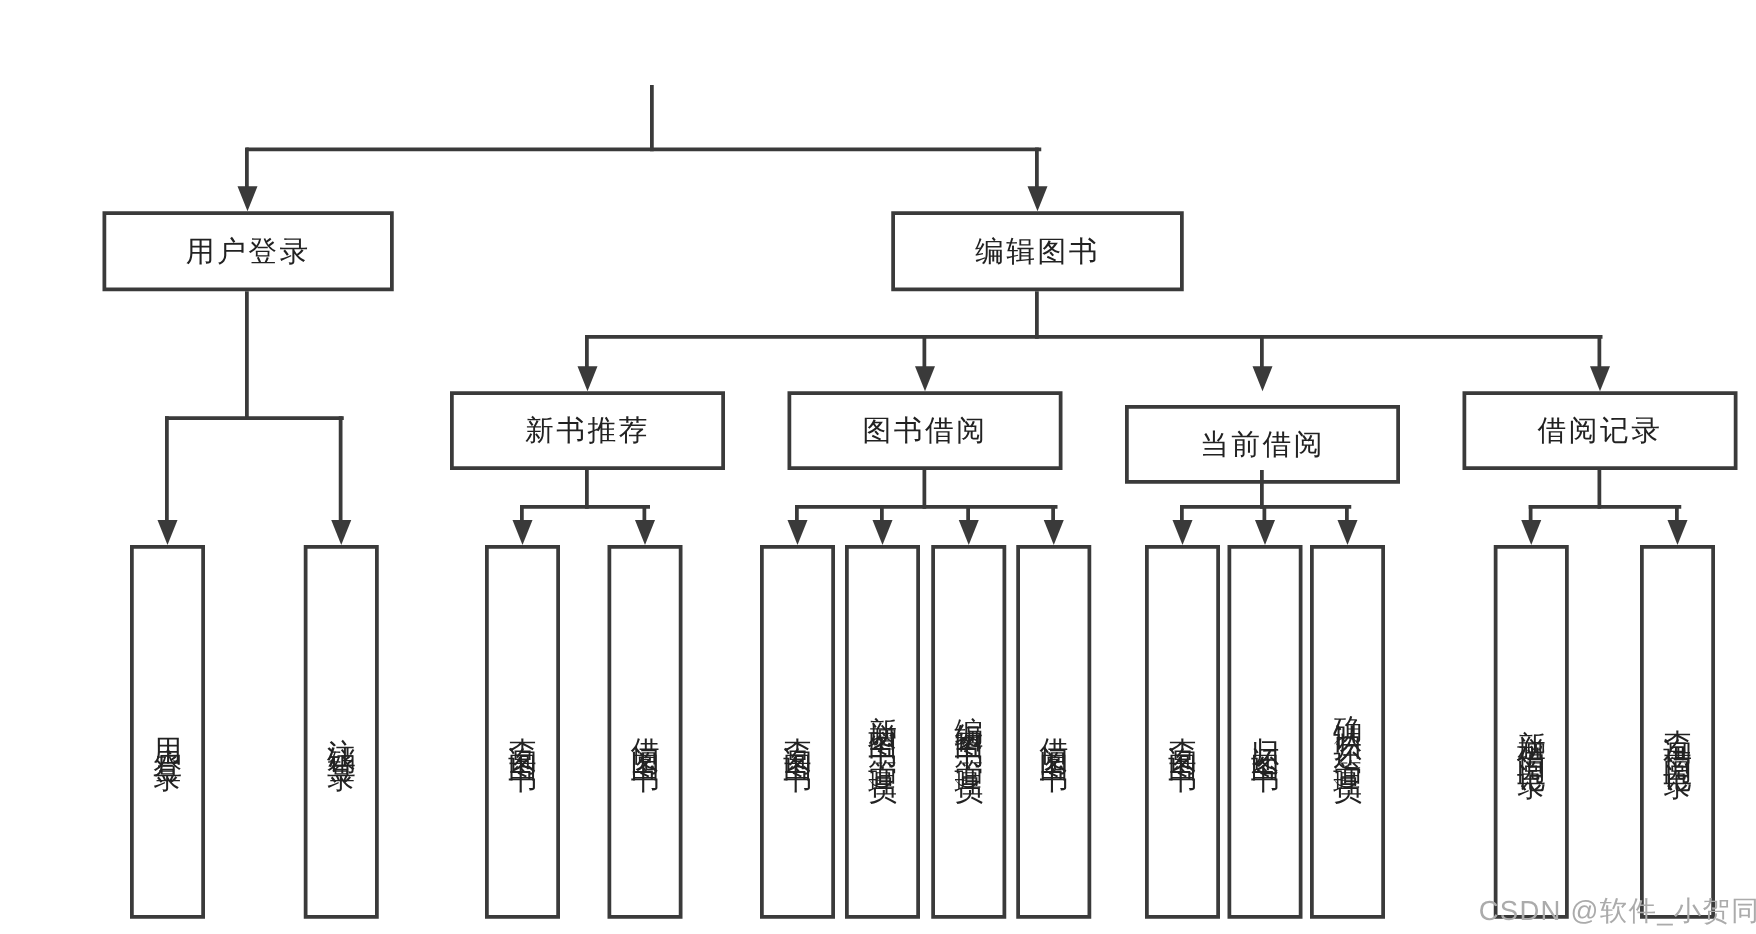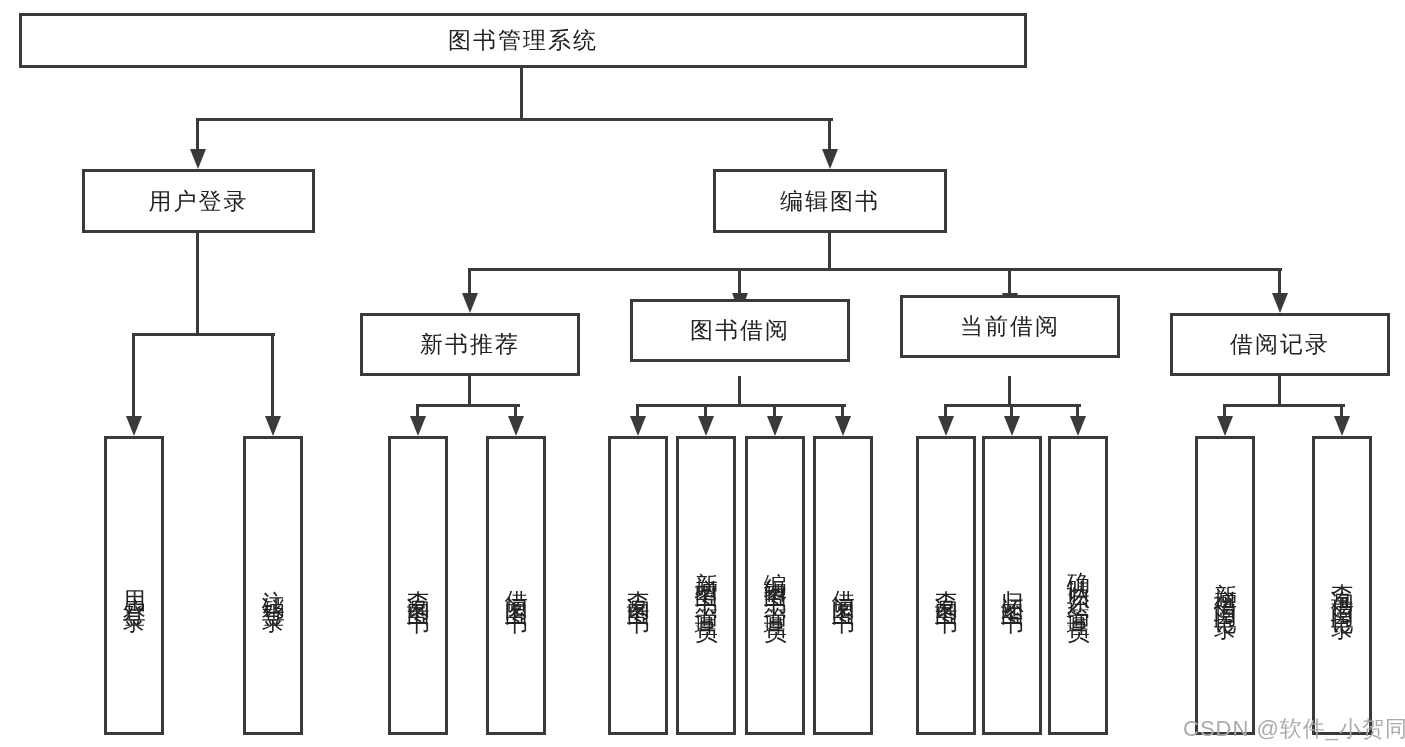--- a/index.html
+++ b/index.html
@@ -47,23 +47,20 @@
     color: #ababab;
     white-space: nowrap;
     z-index: 10;
   }
 </style>
 </head>
 <body>
 
 <div id="canvas">
 
-  <div class="box h" style="left:19px; top:13px; width:1008px; height:55px;">
-    <span>图书管理系统</span>
-  </div>
 
   <div class="ln" style="left:520px; top:68px; width:3px; height:53px;"></div>
   <div class="ln" style="left:197px; top:118px; width:636px; height:3px;"></div>
   <div class="ln" style="left:196px; top:118px; width:3px; height:32px;"></div>
   <div class="arr" style="left:190px; top:149px;"></div>
   <div class="ln" style="left:828px; top:118px; width:3px; height:32px;"></div>
   <div class="arr" style="left:822px; top:149px;"></div>
 
   <div class="box h" style="left:82px; top:169px; width:233px; height:64px;">
     <span>用户登录</span>
@@ -86,24 +83,24 @@
   <div class="ln" style="left:738px; top:268px; width:3px; height:27px;"></div>
   <div class="arr" style="left:732px; top:293px;"></div>
   <div class="ln" style="left:1008px; top:268px; width:3px; height:27px;"></div>
   <div class="arr" style="left:1002px; top:293px;"></div>
   <div class="ln" style="left:1278px; top:268px; width:3px; height:27px;"></div>
   <div class="arr" style="left:1272px; top:293px;"></div>
 
   <div class="box h" style="left:360px; top:313px; width:220px; height:63px;text-align:center;">
     <span>新书推荐</span>
   </div>
-  <div class="box h" style="left:630px; top:299px; width:220px; height:63px;text-align:right;">
+  <div class="box h" style="left:630px; top:313px; width:220px; height:63px;text-align:right;">
     <span>图书借阅</span>
   </div>
-  <div class="box h" style="left:900px; top:295px; width:220px; height:63px;">
+  <div class="box h" style="left:900px; top:324px; width:220px; height:63px;">
     <span>当前借阅</span>
   </div>
   <div class="box h" style="left:1170px; top:313px; width:220px; height:63px;">
     <span>借阅记录</span>
   </div>
 
   <div class="ln" style="left:468px; top:376px; width:3px; height:31px;"></div>
   <div class="ln" style="left:416px; top:404px; width:104px; height:3px;"></div>
   <div class="ln" style="left:416px; top:404px; width:3px; height:14px;"></div>
   <div class="arr" style="left:410px; top:416px;"></div>

